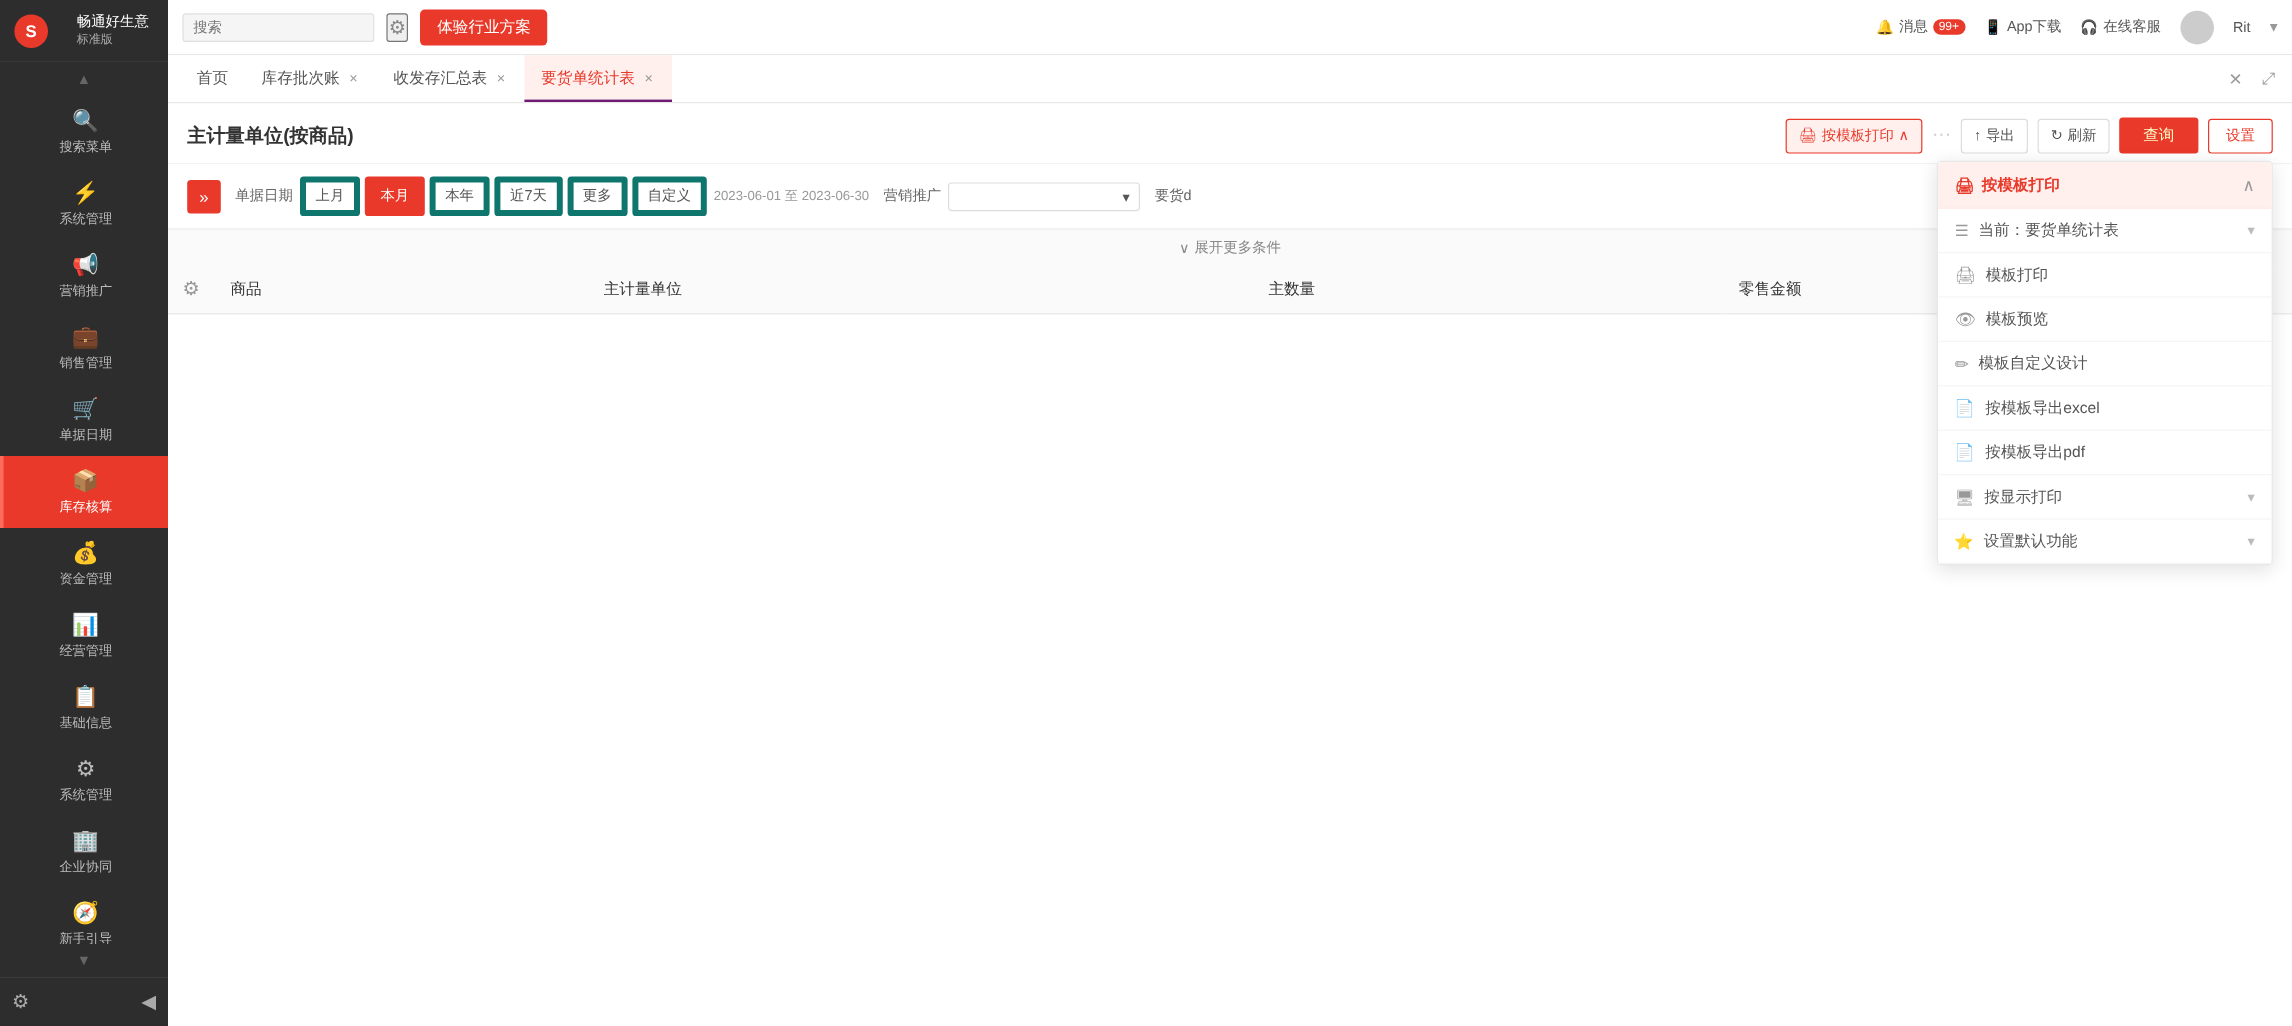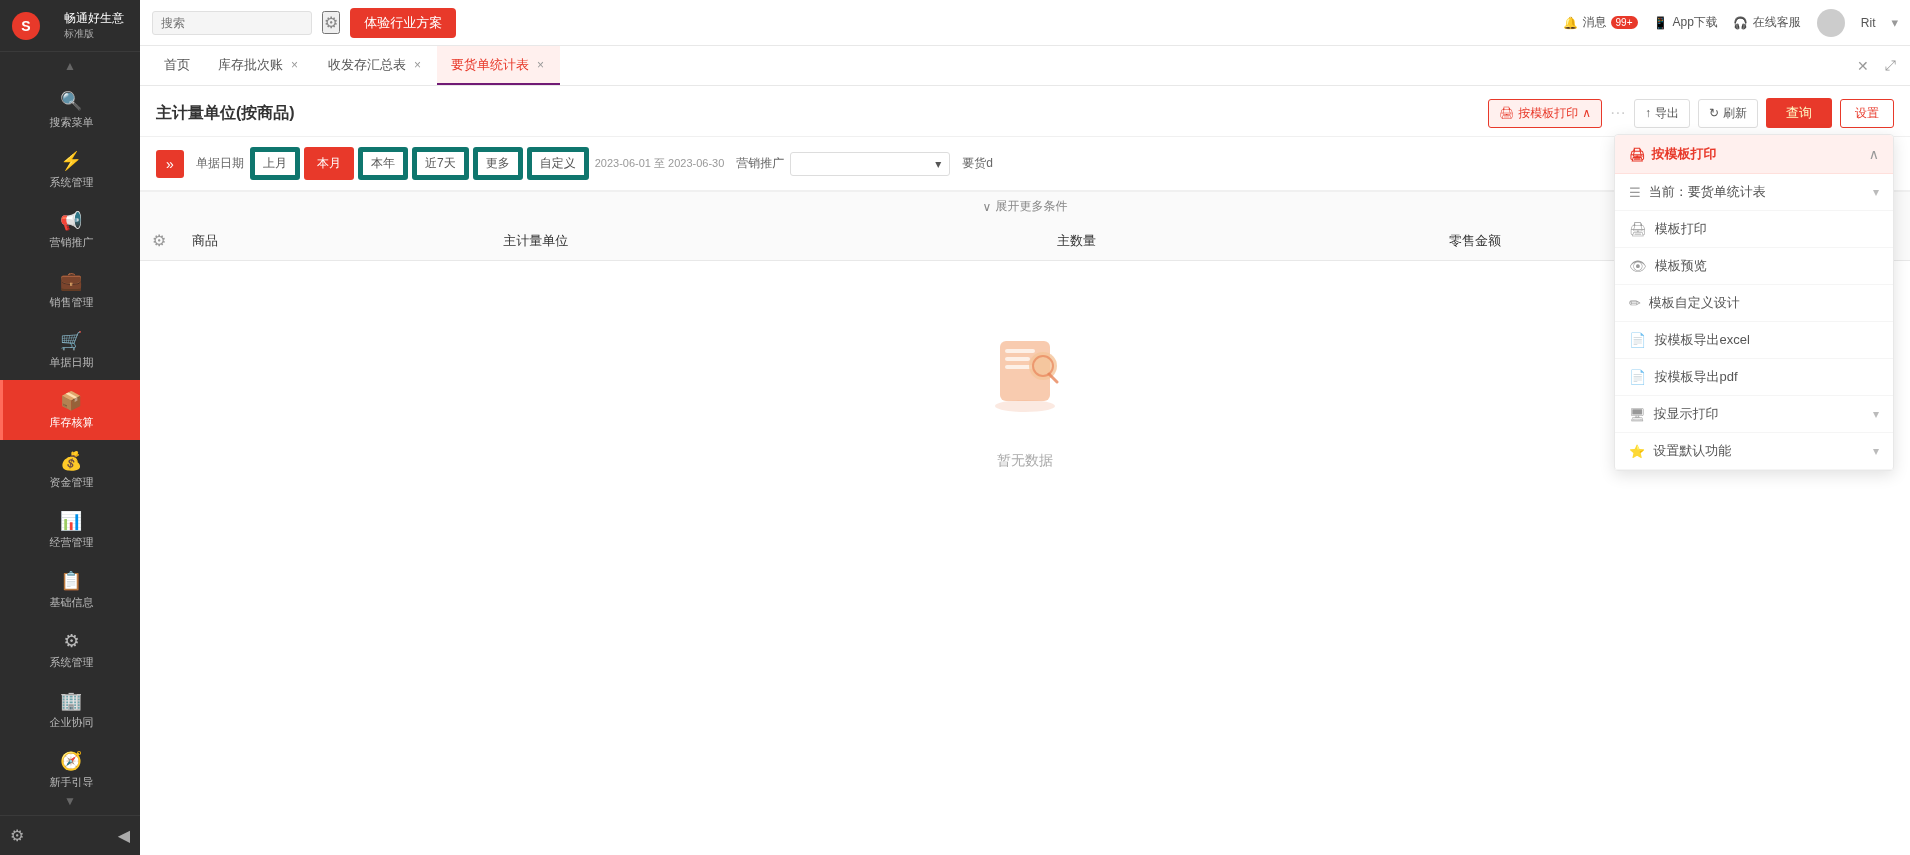--- a/index.html
+++ b/index.html
@@ -740,33 +740,17 @@
               <th>商品</th>
               <th>主计量单位</th>
               <th>主数量</th>
               <th>零售金额</th>
             </tr>
           </thead>
           <tbody>
           </tbody>
         </table>
 
-        <div class="empty-state">
-          <div class="empty-icon">
-            
-            <svg width="100" height="100" viewBox="0 0 100 100">
-              <ellipse cx="50" cy="85" rx="30" ry="6" fill="#f5c9b3" opacity="0.4"></ellipse>
-              <rect x="25" y="20" width="50" height="60" rx="6" fill="#f4a97a" opacity="0.6"></rect>
-              <rect x="30" y="28" width="30" height="4" rx="2" fill="#fff" opacity="0.7"></rect>
-              <rect x="30" y="36" width="25" height="4" rx="2" fill="#fff" opacity="0.7"></rect>
-              <rect x="30" y="44" width="28" height="4" rx="2" fill="#fff" opacity="0.7"></rect>
-              <circle cx="68" cy="45" r="14" fill="#f4c49a" opacity="0.8"></circle>
-              <circle cx="68" cy="45" r="10" fill="none" stroke="#e8855a" stroke-width="2" opacity="0.7"></circle>
-              <line x1="74" y1="53" x2="82" y2="61" stroke="#e8855a" stroke-width="3" stroke-linecap="round" opacity="0.8"></line>
-            </svg>
-          </div>
-          <span class="empty-text">暂无数据</span>
-        </div>
       </div>
 
     </div>
   </div>
 </div>
 
 </body></html>

